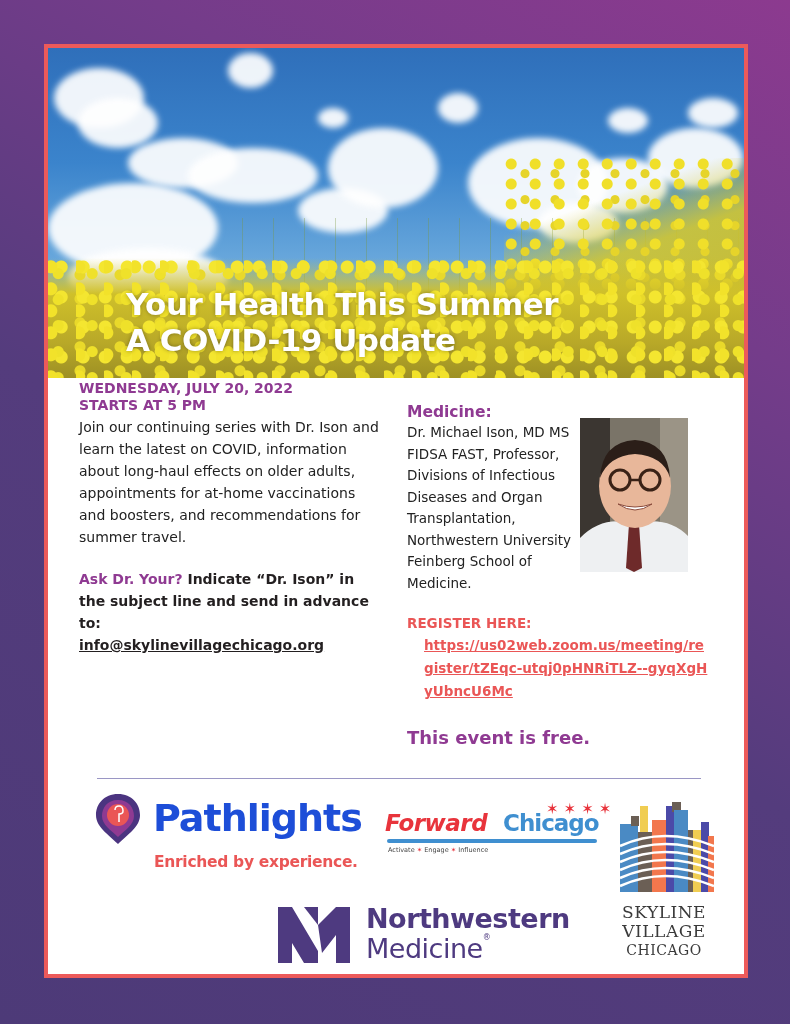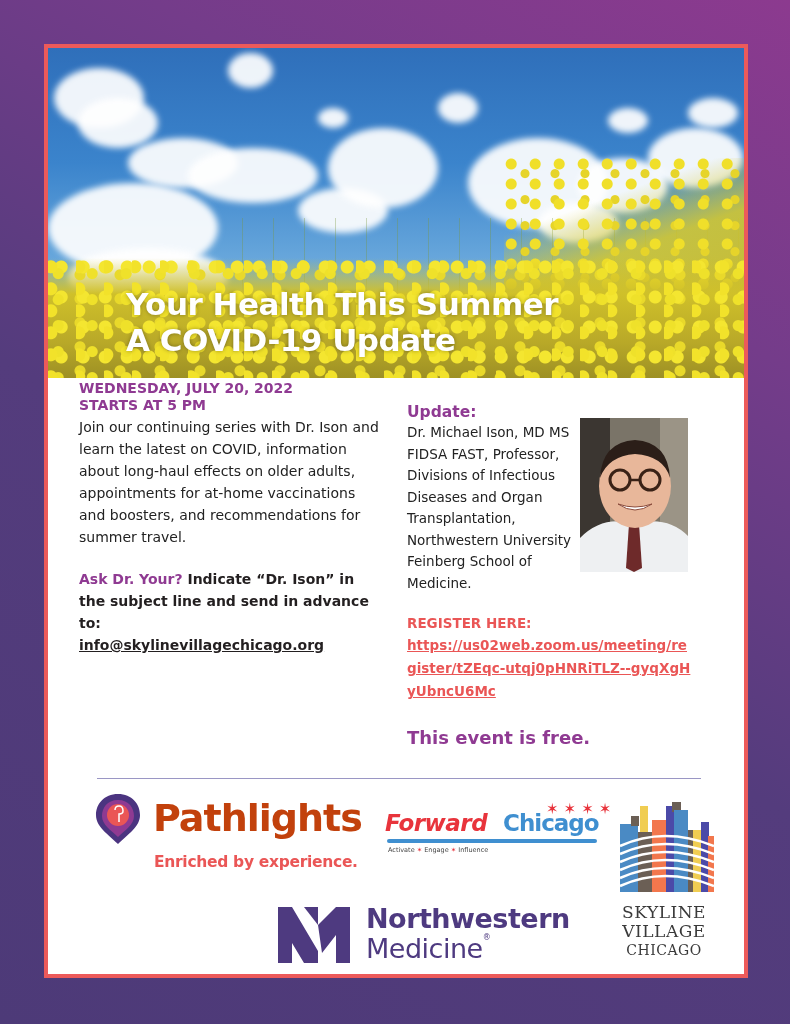--- a/index.html
+++ b/index.html
@@ -63,27 +63,27 @@
   .speaker-bio { width:165px; color:#222; font-family:"DejaVu Sans", sans-serif; font-size:13.5px; line-height:21.5px; }
   .photo {
     position:absolute; left:173px; top:16px; width:108px; height:154px; overflow:hidden;
     background: linear-gradient(90deg, #3a3530 0%, #5a544c 30%, #8c8577 60%, #9a9385 100%);
   }
   .register-h {
     margin-top:18px; color:#ea5656; font-family:"DejaVu Sans", sans-serif; font-weight:bold; font-size:13.5px; line-height:22px;
   }
   .register-link {
     color:#ea5656; font-family:"DejaVu Sans", sans-serif; font-weight:bold; font-size:13.5px; line-height:23px;
-    text-decoration:underline; word-break:break-all; width:285px; display:block;
+    text-decoration:underline; word-break:break-all; width:285px; display:block;margin-left:17px;
   }
   .free { margin-top:24px; color:#8f3a92; font-family:"DejaVu Sans", sans-serif; font-weight:bold; font-size:18px; }
   .divider { position:absolute; left:49px; top:730px; width:604px; height:1px; background:#9a96c4; }
   .pathlights { position:absolute; left:45px; top:744px; width:280px; height:110px; }
   .pathlights .name {
-    position:absolute; left:60px; top:4px; color:#c2410c; font-family:"DejaVu Sans", sans-serif;
+    position:absolute; left:60px; top:4px; color:#1d4ed8; font-family:"DejaVu Sans", sans-serif;
     font-weight:bold; font-size:38px; letter-spacing:-1px;
   }
   .pathlights .tag {
     position:absolute; left:61px; top:60px; color:#ea5656; font-family:"DejaVu Sans", sans-serif;
     font-weight:bold; font-size:15.5px; line-height:20px; letter-spacing:-0.3px;
   }
   .fc { position:absolute; left:337px; top:758px; width:230px; height:60px; }
   .fc .word1 { position:absolute; left:0; top:4px; color:#e8343c; font-family:"DejaVu Sans", sans-serif; font-style:italic; font-weight:bold; font-size:23px; letter-spacing:-0.5px; }
   .fc .word2 { position:absolute; left:118px; top:4px; color:#3f8fd0; font-family:"DejaVu Sans", sans-serif; font-weight:bold; font-size:23px; letter-spacing:-1px; }
   .fc .stars { position:absolute; left:161px; top:-6px; color:#e8343c; font-size:15px; letter-spacing:5px; }
@@ -140,21 +140,21 @@
     <div class="body-text">Join our continuing series with Dr. Ison and learn the latest on COVID, information about long-haul effects on older adults, appointments for at-home vaccinations and boosters, and recommendations for summer travel.</div>
     <div class="ask">
       <span class="purple">Ask Dr. Your?</span>
       <span>Indicate “Dr. Ison” in the subject line and send in advance to:</span>
       <br>
       <a class="email">info@skylinevillagechicago.org</a>
     </div>
   </div>
 
   <div class="right-col">
-    <div class="speaker-h">Update:</div>
+    <div class="speaker-h">Medicine:</div>
     <div class="speaker-bio">Dr. Michael Ison, MD MS FIDSA FAST, Professor, Divisions of Infectious Diseases and Organ Transplantation, Northwestern University Feinberg School of Medicine.</div>
     <div class="photo">
       <svg width="108" height="154" viewBox="0 0 108 154">
         <rect x="0" y="0" width="108" height="154" fill="#7a7468"></rect>
         <rect x="0" y="0" width="30" height="154" fill="#3b3631"></rect>
         <rect x="80" y="0" width="28" height="154" fill="#9b9486"></rect>
         <path d="M0 154 L0 120 Q20 100 45 104 L63 104 Q90 100 108 118 L108 154 Z" fill="#eef0f2"></path>
         <path d="M49 106 L59 106 L62 150 L54 154 L46 150 Z" fill="#6e2a2a"></path>
         <ellipse cx="55" cy="68" rx="36" ry="42" fill="#e8b79a"></ellipse>
         <path d="M20 60 Q22 24 55 22 Q88 24 90 60 Q84 38 55 36 Q28 38 20 60 Z" fill="#2b1e18"></path>

